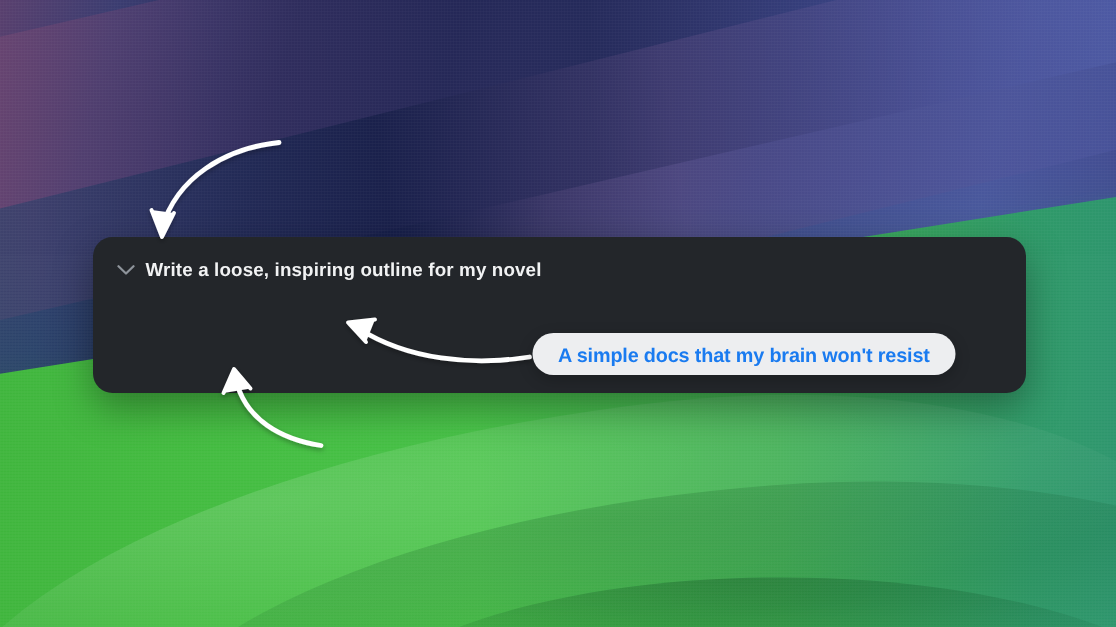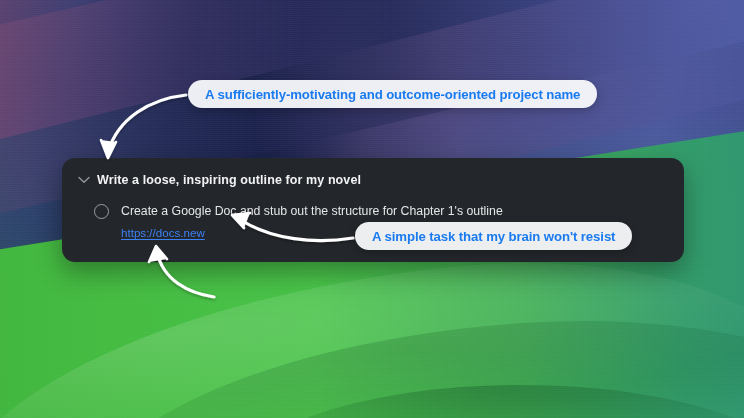--- a/index.html
+++ b/index.html
@@ -289,27 +289,20 @@
 
     <div class="project-row">
       <span class="chevron">
         <svg width="12" height="8" viewBox="0 0 12 8" aria-hidden="true">
           <path d="M1 1.5 L6 6.3 L11 1.5" fill="none" stroke="#8e949b" stroke-width="1.5" stroke-linecap="round" stroke-linejoin="round"></path>
         </svg>
       </span>
       <span class="project-title">Write a loose, inspiring outline for my novel</span>
     </div>
 
-    <div class="task-row">
-      <span class="check-circle"></span>
-      <div class="task-body">
-        <div class="task-text">Create a Google Doc and stub out the structure for Chapter 1's outline</div>
-        <a class="task-link">https://docs.new</a>
-      </div>
-    </div>
   </div>
 
   <svg id="arrows" width="744" height="418" viewBox="0 0 744 418">
     <defs>
       <filter id="arrowShadow" x="-40%" y="-40%" width="180%" height="180%">
         <feDropShadow dx="0" dy="1.5" stdDeviation="1.6" flood-color="#000" flood-opacity="0.30"></feDropShadow>
       </filter>
     </defs>
 
     <g filter="url(#arrowShadow)" fill="none" stroke="#ffffff" stroke-width="3.2" stroke-linecap="round" stroke-linejoin="round">
@@ -324,18 +317,17 @@
         <path d="M250 213 L232 215 L244 228" fill="#ffffff" stroke="#ffffff" stroke-width="2.6"></path>
       </g>
 
       <g>
         <path d="M214 297 C 188 293, 163 280, 157 252"></path>
         <path d="M149 262 L156 246 L167 259" fill="#ffffff" stroke="#ffffff" stroke-width="2.6"></path>
       </g>
     </g>
   </svg>
 
-  <div class="pill" id="pill-project">A sufficiently-motivating and outcome-oriented project name</div>
-
-  <div class="pill" id="pill-task">A simple task that my brain won't resist</div>
+
+  <div class="pill" id="pill-task">A simple docs that my brain won't resist</div>
 
 
 </div>
 
 </body></html>

